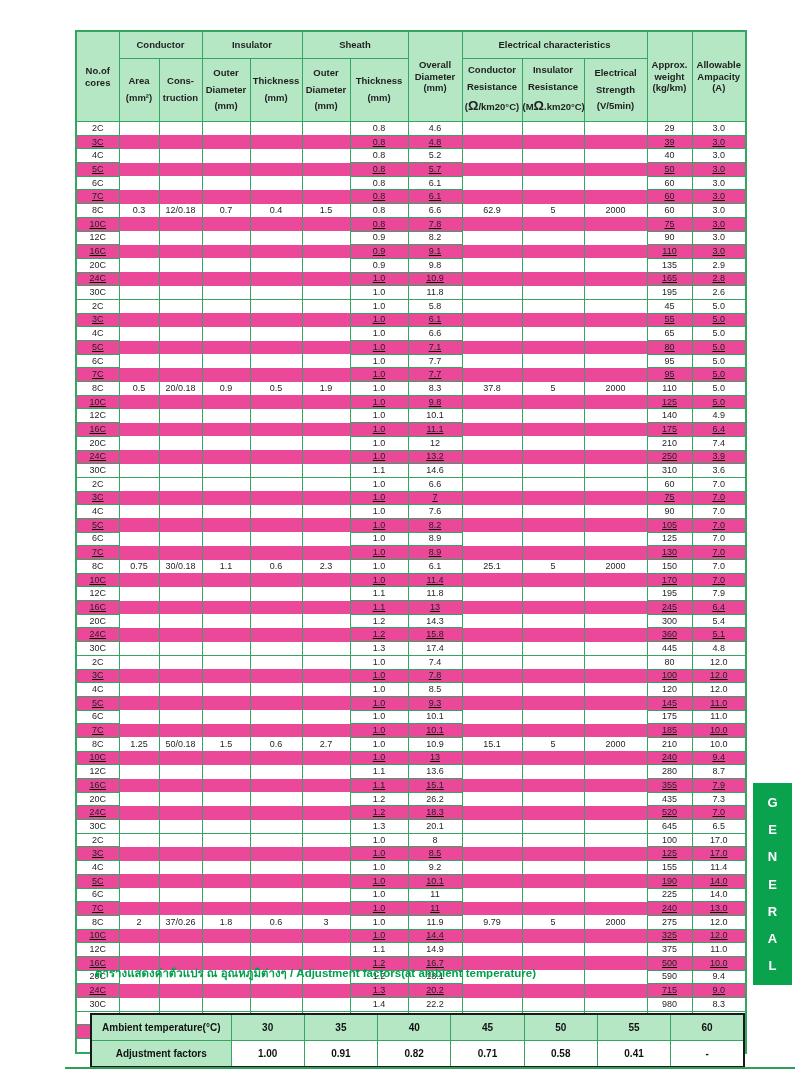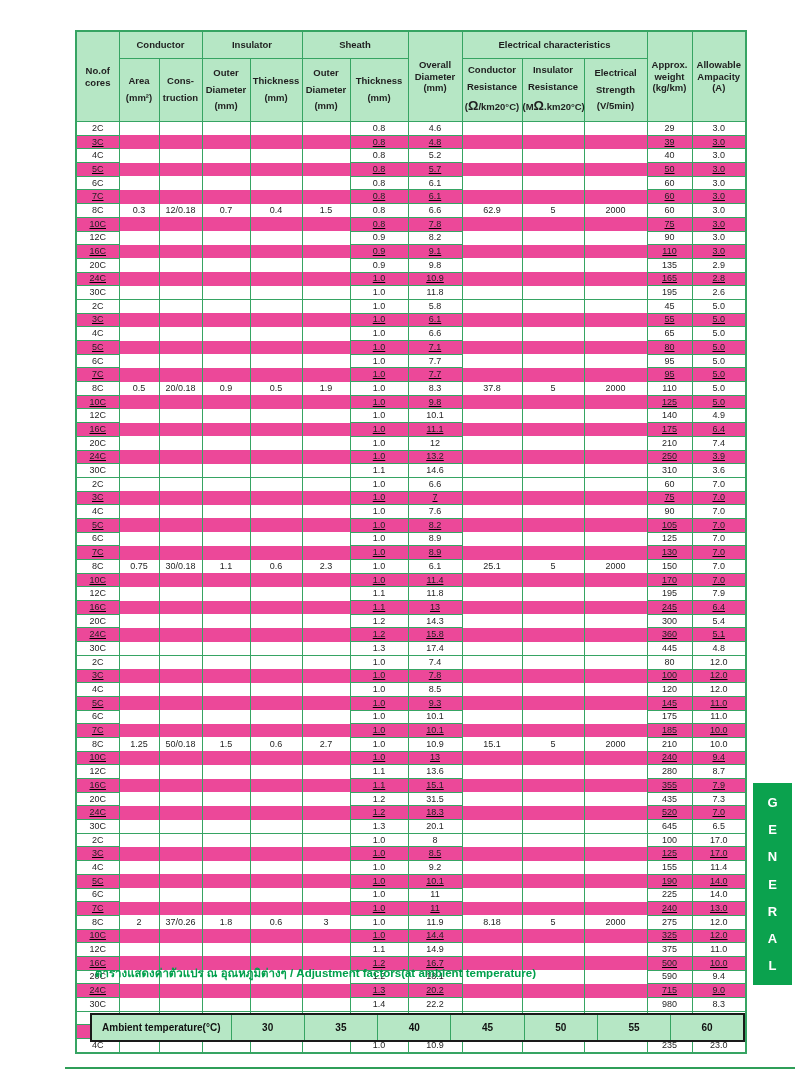--- a/index.html
+++ b/index.html
@@ -860,21 +860,21 @@
         <td class="b">7.9</td>
       </tr>
       <tr class="">
         <td class="b">20C</td>
         <td class="m"></td>
         <td class="m"></td>
         <td class="m"></td>
         <td class="m"></td>
         <td class="m"></td>
         <td class="b">1.2</td>
-        <td class="b">31.5</td>
+        <td class="b">26.2</td>
         <td class="m"></td>
         <td class="m"></td>
         <td class="m"></td>
         <td class="b">435</td>
         <td class="b">7.3</td>
       </tr>
       <tr class="alt">
         <td class="b">24C</td>
         <td class="m"></td>
         <td class="m"></td>
@@ -996,21 +996,21 @@
       </tr>
       <tr class="">
         <td class="b">8C</td>
         <td class="m">2</td>
         <td class="m">37/0.26</td>
         <td class="m">1.8</td>
         <td class="m">0.6</td>
         <td class="m">3</td>
         <td class="b">1.0</td>
         <td class="b">11.9</td>
-        <td class="m">8.18</td>
+        <td class="m">9.79</td>
         <td class="m">5</td>
         <td class="m">2000</td>
         <td class="b">275</td>
         <td class="b">12.0</td>
       </tr>
       <tr class="alt">
         <td class="b">10C</td>
         <td class="m"></td>
         <td class="m"></td>
         <td class="m"></td>
@@ -1174,16 +1174,26 @@
       <tr>
         <td class="g">Ambient temperature(°C)</td>
         <td class="g">30</td>
         <td class="g">35</td>
         <td class="g">40</td>
         <td class="g">45</td>
         <td class="g">50</td>
         <td class="g">55</td>
         <td class="g">60</td>
       </tr>
+      <tr>
+        <td class="g">Adjustment factors</td>
+        <td class="w">1.00</td>
+        <td class="w">0.91</td>
+        <td class="w">0.82</td>
+        <td class="w">0.71</td>
+        <td class="w">0.58</td>
+        <td class="w">0.41</td>
+        <td class="w">-</td>
+      </tr>
     </tbody>
 </table>
 
 <div class="bottom-rule"></div>
 
 </body></html>

